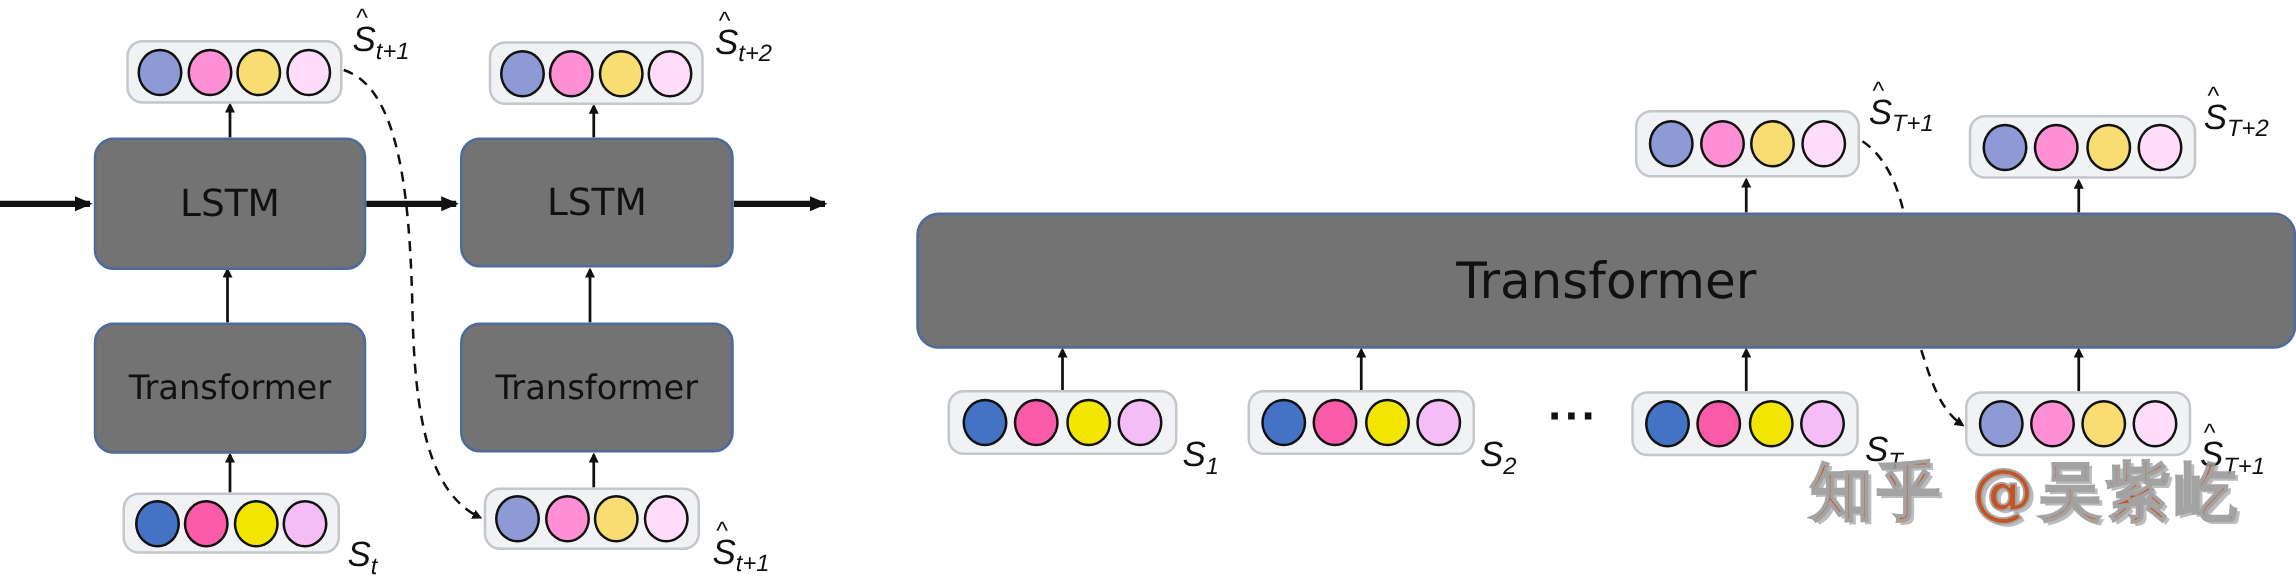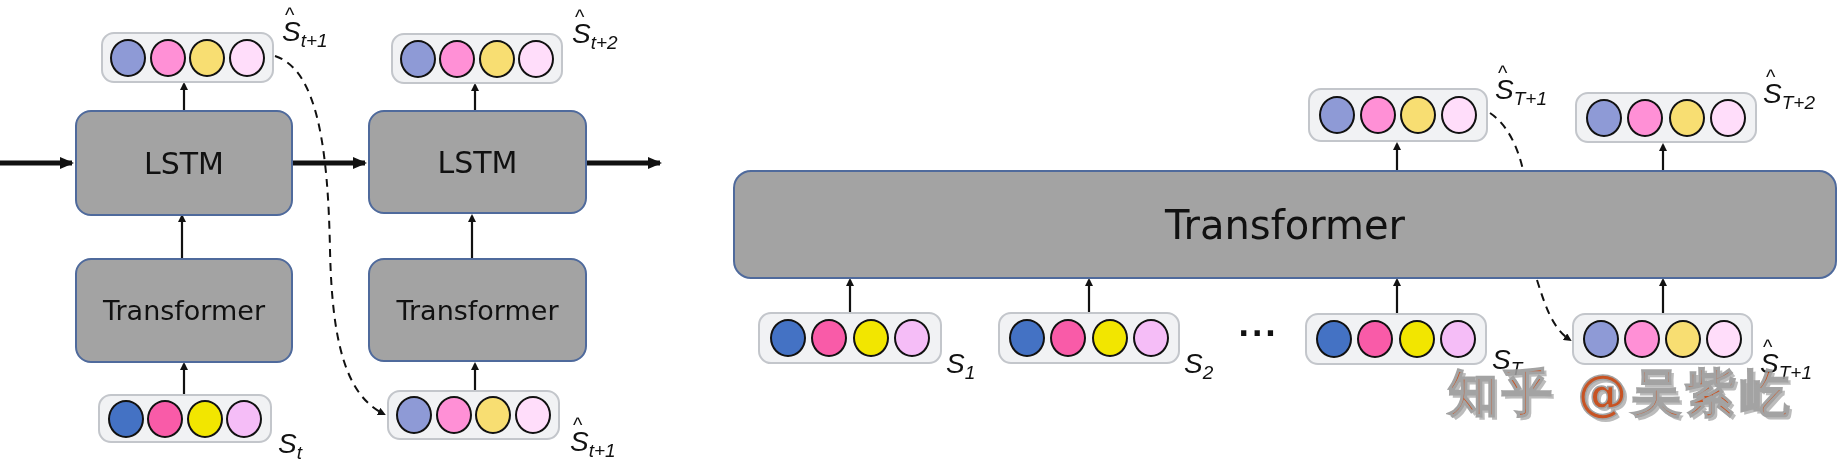--- a/index.html
+++ b/index.html
@@ -1,18 +1,18 @@
 <!DOCTYPE html>
 <html><head>
 <meta charset="utf-8">
 <style>
   html, body { margin: 0; padding: 0; background: #ffffff; }
   #stage { position: relative; width: 1837px; height: 468px; overflow: hidden; background: #ffffff;
     font-family: "DejaVu Sans", "Liberation Sans", sans-serif; }
-  .block { position: absolute; box-sizing: border-box; background: #a3a3a3; border: 2px solid #4F6A9C;
+  .block { position: absolute; box-sizing: border-box; background: #737373; border: 2px solid #4F6A9C;
     border-radius: 16px; display: flex; align-items: center; justify-content: center; color: #111;
     font-family: "DejaVu Sans", sans-serif; }
   .block.small { font-size: 27px; }
   .block.lstm { font-size: 30px; }
   .block.big { font-size: 40px; border-radius: 18px; }
   .vec { position: absolute; box-sizing: border-box; background: #F1F2F4; border: 2px solid #C3C6CB;
     border-radius: 13px; display: flex; align-items: center; justify-content: space-evenly; padding: 0 4px; }
   .dot { width: 36px; height: 38px; border-radius: 50%; border: 2.5px solid #111; box-sizing: border-box; }
   .lbl { position: absolute; font-family: Liberation Sans, sans-serif; font-style: italic;
     font-size: 28px; color: #111; line-height: 1; white-space: nowrap; }

